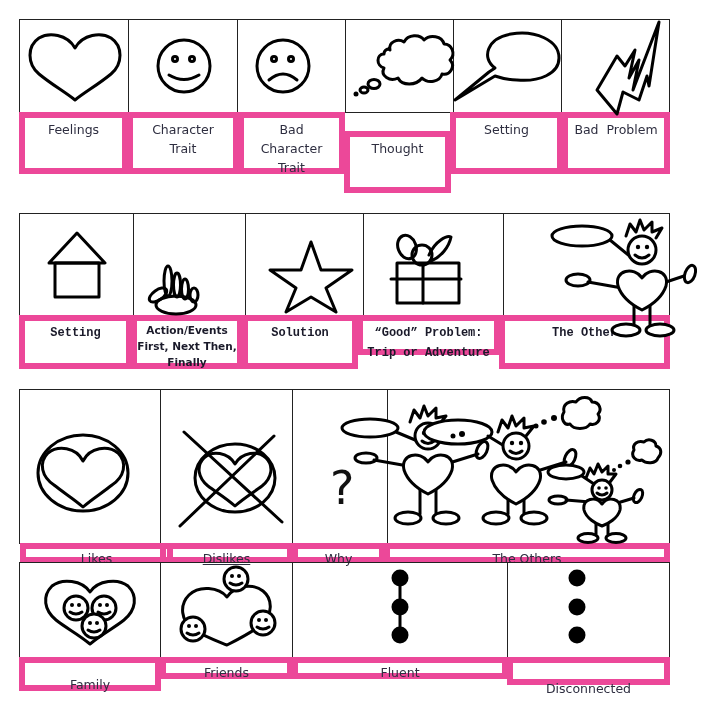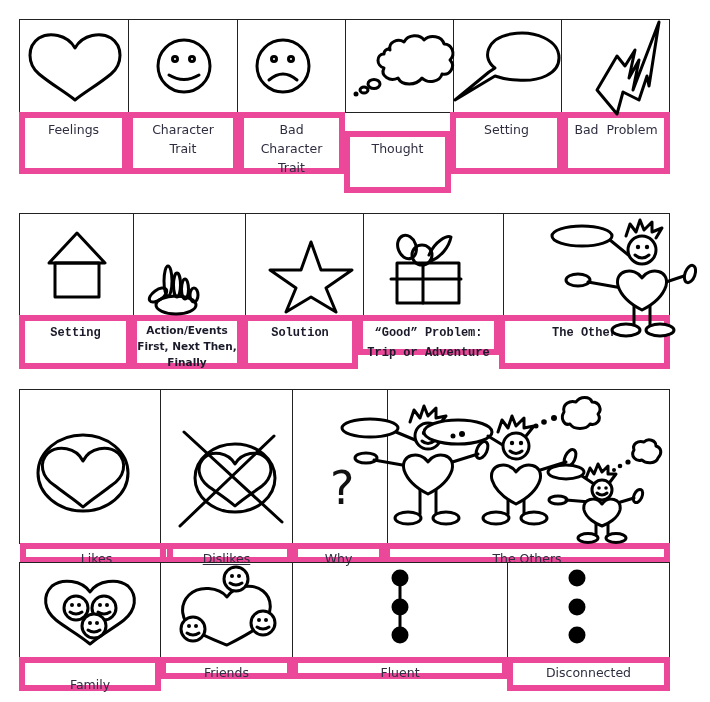--- a/index.html
+++ b/index.html
@@ -149,21 +149,21 @@
   <div class="lbl" style="left:384px;top:543px;width:286px;height:20px;padding-top:0;line-height:19px;"><span>The Others</span></div>
 
   <div class="cell" style="left:19px;top:562px;width:142px;height:96px;"></div>
   <div class="cell" style="left:160px;top:562px;width:133px;height:96px;"></div>
   <div class="cell" style="left:292px;top:562px;width:216px;height:96px;"></div>
   <div class="cell" style="left:507px;top:562px;width:163px;height:96px;"></div>
 
   <div class="lbl" style="left:19px;top:657px;width:142px;height:34px;padding-top:12px;line-height:20px;"><span>Family</span></div>
   <div class="lbl" style="left:160px;top:657px;width:133px;height:22px;padding-top:0;line-height:20px;"><span>Friends</span></div>
   <div class="lbl" style="left:292px;top:657px;width:216px;height:22px;padding-top:0;line-height:20px;"><span>Fluent</span></div>
-  <div class="lbl" style="left:507px;top:657px;width:163px;height:34px;padding-top:0;line-height:20px;"><span>Disconnected</span></div>
+  <div class="lbl" style="left:507px;top:657px;width:163px;height:19px;padding-top:16px;line-height:20px;"><span>Disconnected</span></div>
 
   <svg class="ic" style="left:36px;top:433px;" width="94" height="80" viewBox="0 0 94 80">
     <ellipse class="st" cx="47" cy="40" rx="45" ry="38"></ellipse>
     <path class="st" d="M47 28 C40 14 22 12 12 20 C2 30 6 44 18 52 C28 60 38 66 47 74 C56 66 66 60 76 52 C88 44 92 30 82 20 C72 12 54 14 47 28 Z"></path>
   </svg>
   <svg class="ic" style="left:178px;top:428px;" width="110" height="102" viewBox="0 0 110 102">
     <ellipse class="st" cx="57" cy="50" rx="40" ry="34"></ellipse>
     <path class="st" d="M57 36 C50 24 34 22 26 30 C18 38 20 50 30 58 C38 64 48 70 57 78 C66 70 76 64 84 58 C94 50 96 38 88 30 C80 22 64 24 57 36 Z"></path>
     <line class="st" x1="6" y1="4" x2="104" y2="94"></line>
     <line class="st" x1="96" y1="8" x2="2" y2="98"></line>

